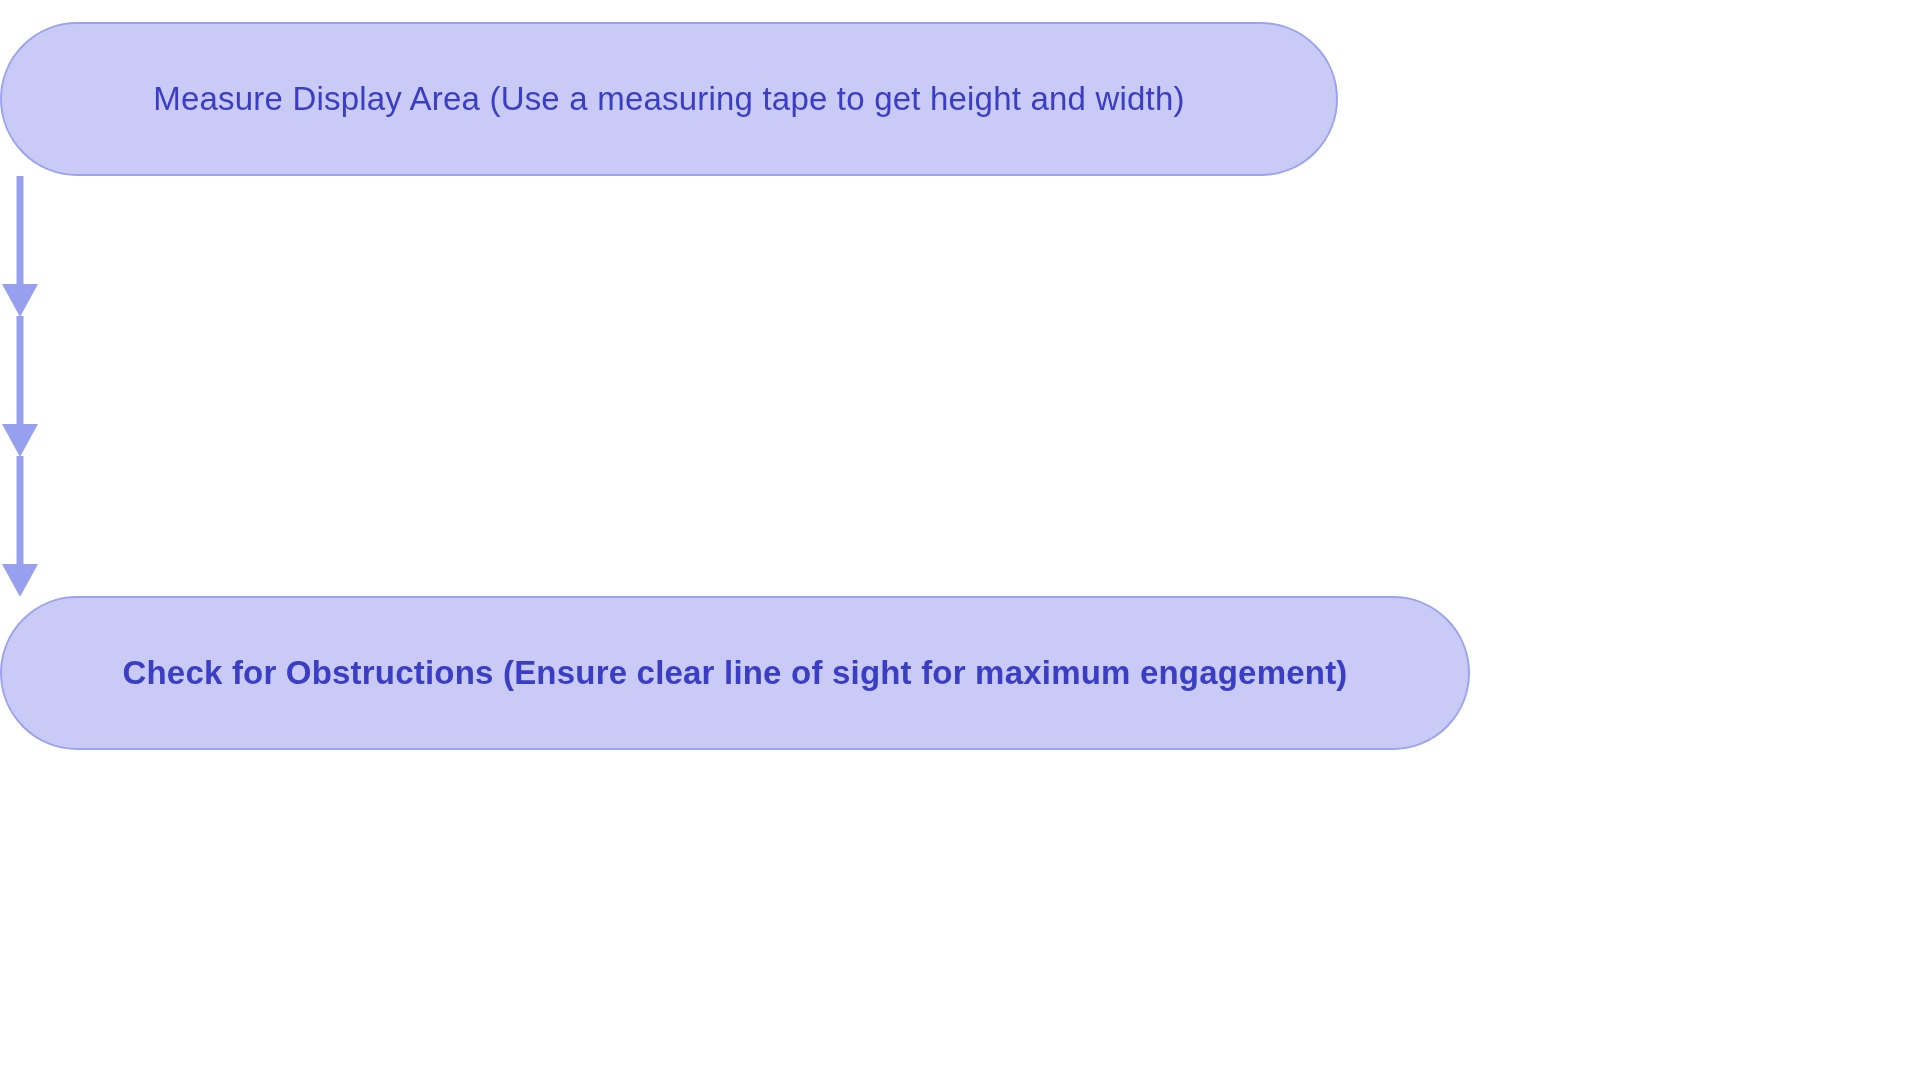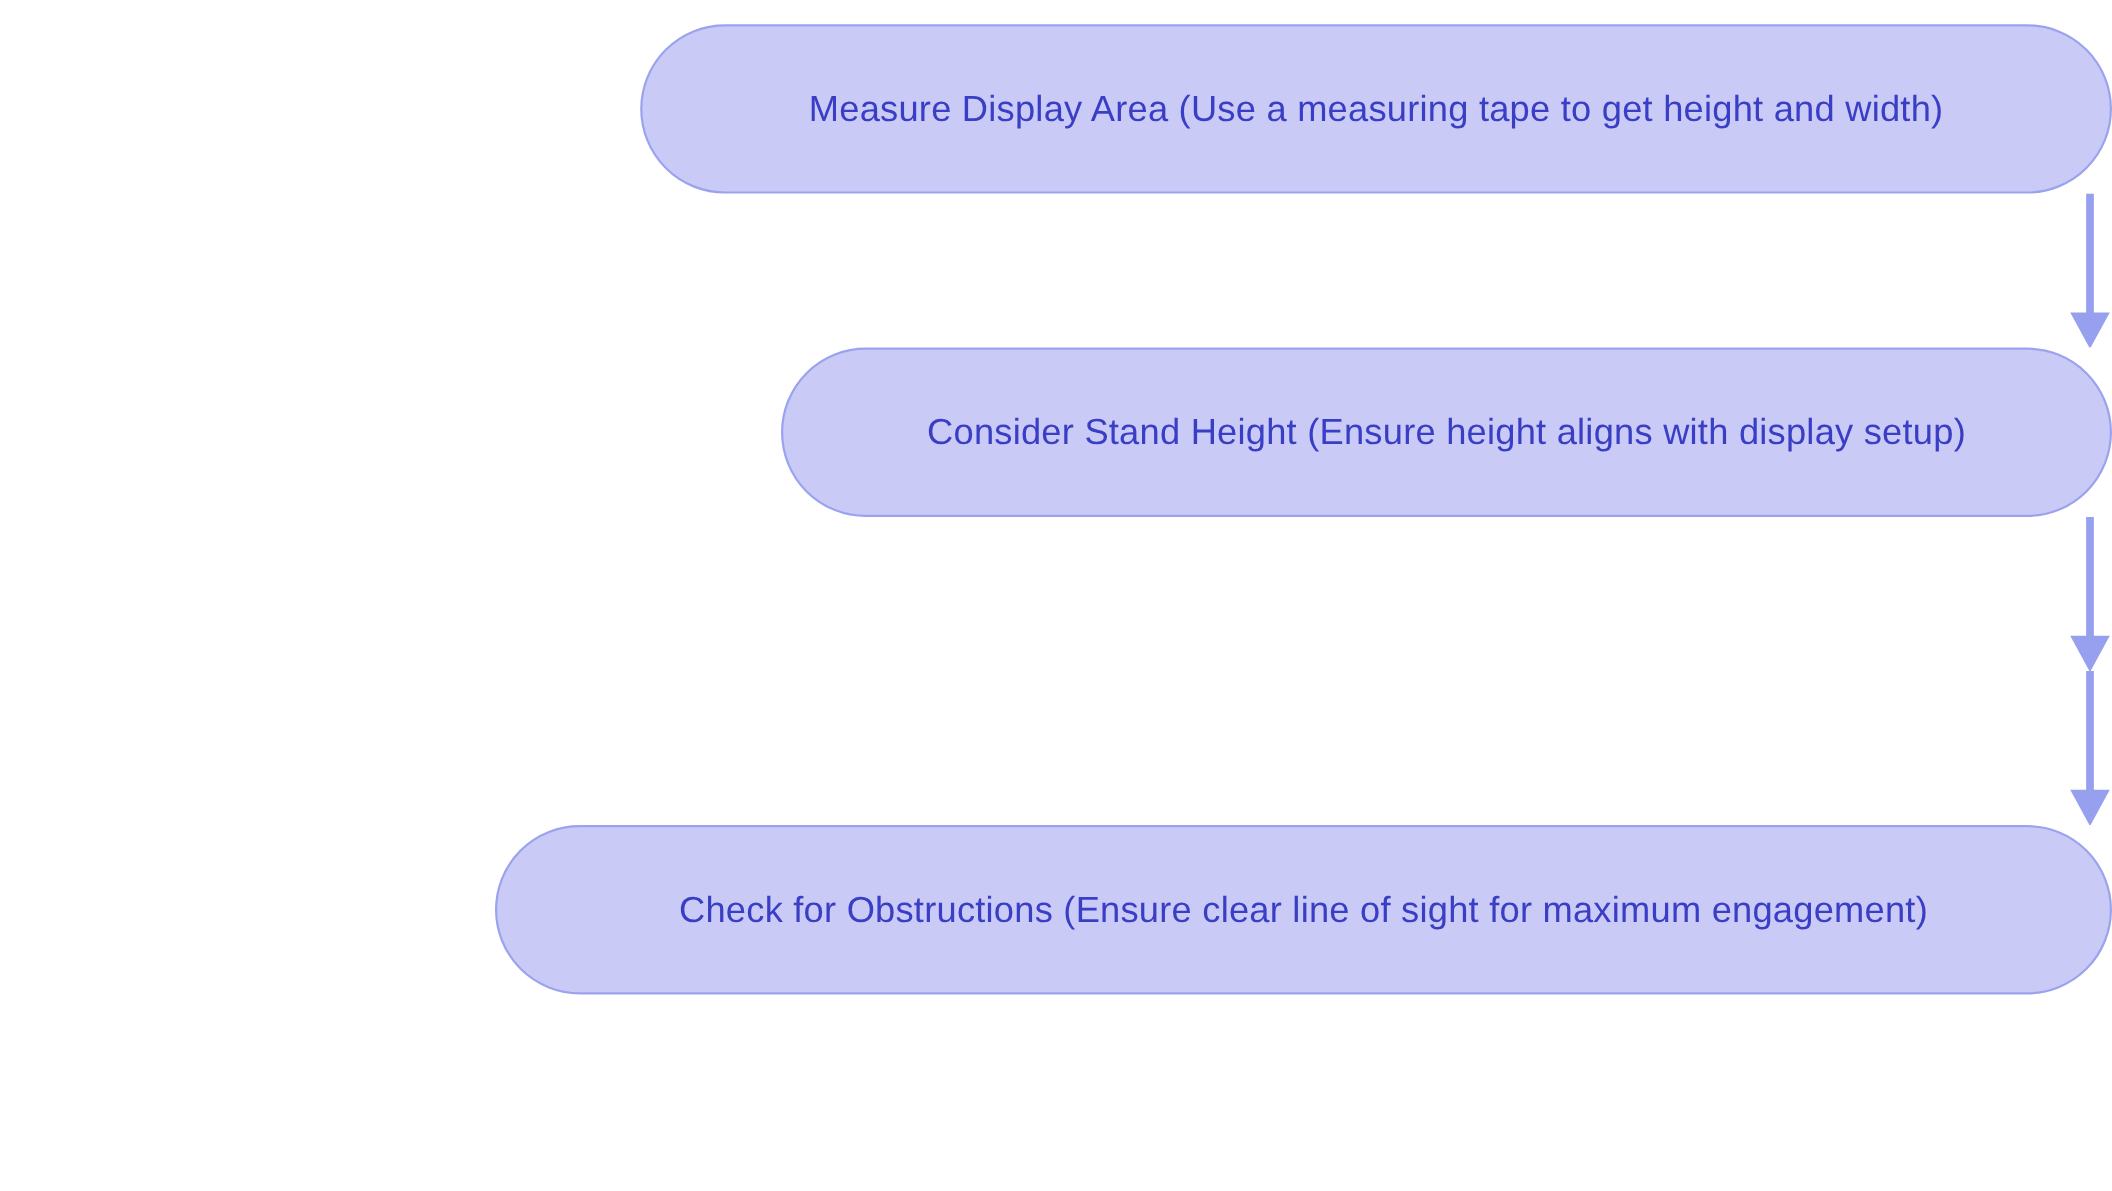--- a/index.html
+++ b/index.html
@@ -8,21 +8,21 @@
     height: 1083px;
     background: #ffffff;
     overflow: hidden;
     font-family: "Liberation Sans", "DejaVu Sans", sans-serif;
   }
   .canvas {
     width: 1920px;
     height: 1083px;
     display: flex;
     flex-direction: column;
-    align-items: flex-end;
+    align-items: flex-start;
     padding-top: 22px;
   }
   .flow-node {
     height: 154px;
     background: #c9caf6;
     border: 2px solid #9ba3ee;
     border-radius: 77px;
     display: flex;
     align-items: center;
     justify-content: center;
@@ -31,21 +31,21 @@
   .flow-node .node-label {
     font-size: 33px;
     color: #3a3ec5;
     text-align: center;
     white-space: nowrap;
     letter-spacing: 0.2px;
   }
   .node-1 { width: 1338px; }
   .node-2 { width: 1210px; }
   .node-3 { width: 1222px; }
-  .node-4 { width: 1470px; }
+  .node-4 { width: 1470px; font-weight: bold; }
   .flow-arrow {
     height: 140px;
     width: 40px;
     flex: 0 0 auto;
     display: block;
   }
 </style>
 </head>
 <body>
 
@@ -53,23 +53,20 @@
 
   <div class="flow-node node-1">
     <span class="node-label">Measure Display Area (Use a measuring tape to get height and width)</span>
   </div>
 
   <svg class="flow-arrow" viewBox="0 0 40 140">
     <line x1="20" y1="0" x2="20" y2="112" stroke="#97a0ee" stroke-width="7"></line>
     <polygon points="2,108 38,108 20,141" fill="#97a0ee"></polygon>
   </svg>
 
-  <div class="flow-node node-2">
-    <span class="node-label">Consider Stand Height (Ensure height aligns with display setup)</span>
-  </div>
 
   <svg class="flow-arrow" viewBox="0 0 40 140">
     <line x1="20" y1="0" x2="20" y2="112" stroke="#97a0ee" stroke-width="7"></line>
     <polygon points="2,108 38,108 20,141" fill="#97a0ee"></polygon>
   </svg>
 
 
   <svg class="flow-arrow" viewBox="0 0 40 140">
     <line x1="20" y1="0" x2="20" y2="112" stroke="#97a0ee" stroke-width="7"></line>
     <polygon points="2,108 38,108 20,141" fill="#97a0ee"></polygon>

